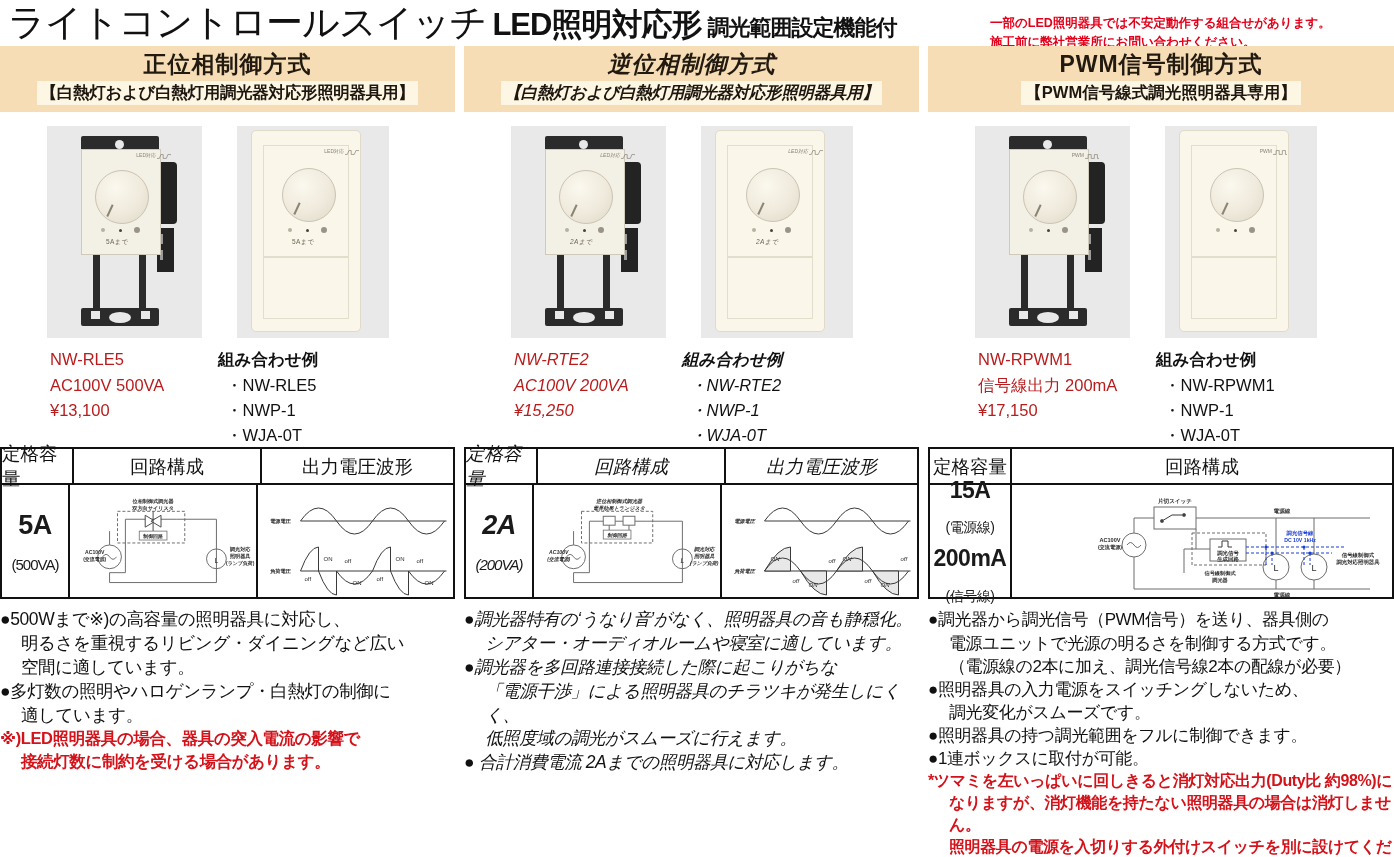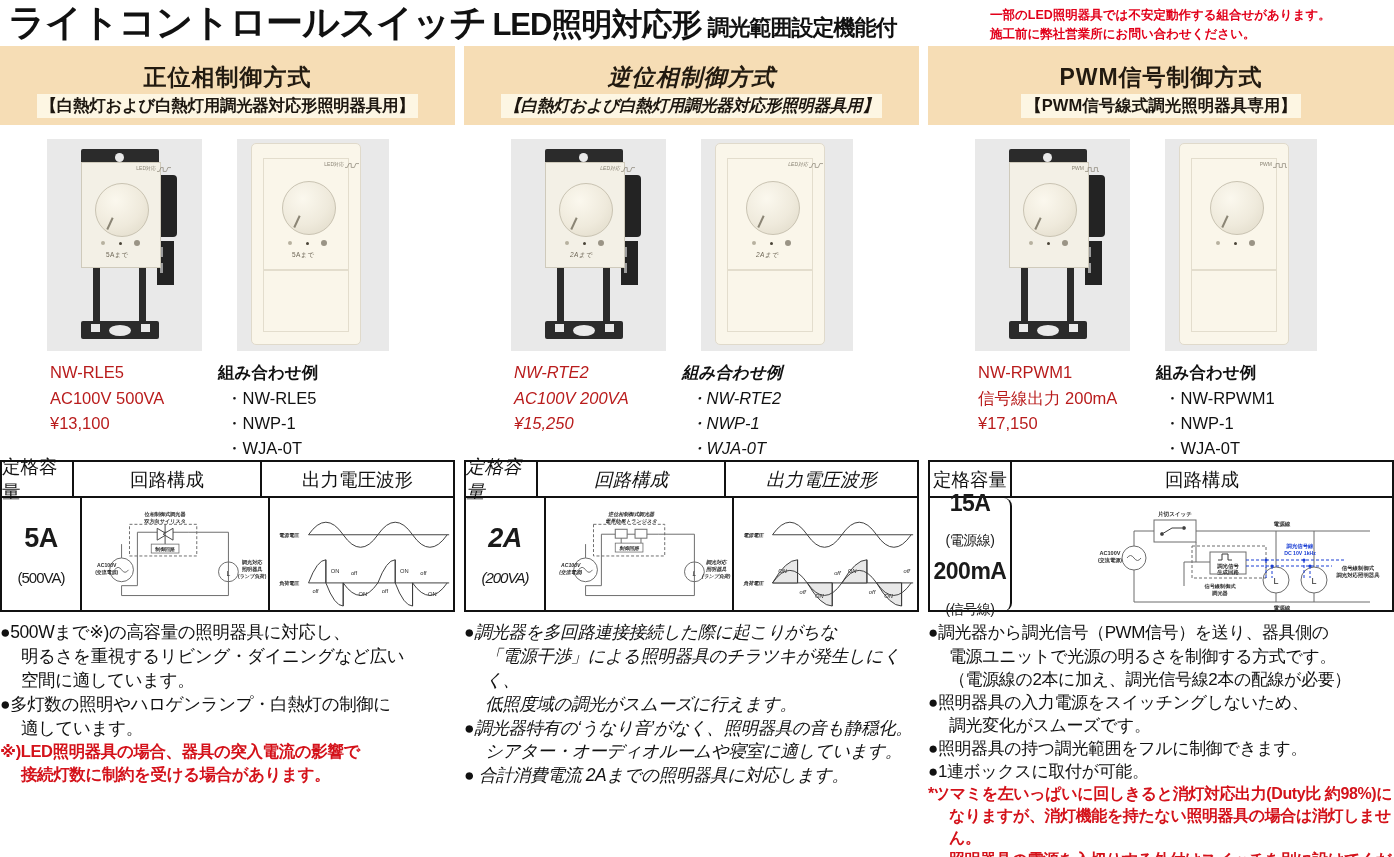--- a/index.html
+++ b/index.html
@@ -15,40 +15,40 @@
 
   
   .header{
     position:absolute;left:0;top:0;width:1394px;height:44px;
   }
   .hdr-title{
     position:absolute;left:8px;top:-2px;
     font-size:37px;font-weight:bold;letter-spacing:-1px;
     color:#111;white-space:nowrap;
   }
-  .hdr-title .t1{font-size:37px;font-weight:bold;}
+  .hdr-title .t1{font-size:37px;font-weight:normal;}
   .hdr-title .t2{font-size:31px;font-weight:bold;margin-left:6px;}
   .hdr-title .t3{font-size:22px;font-weight:bold;margin-left:6px;}
   .hdr-warn{
-    position:absolute;right:4px;top:6px;width:400px;
+    position:absolute;right:4px;top:14px;width:400px;
     color:#e2001a;font-size:12.5px;font-weight:bold;line-height:1.55;
     text-align:left;
   }
 
   
   .cols{position:absolute;left:0;top:46px;width:1394px;height:810px;}
   .col{position:absolute;top:0;width:455px;}
   .col.c1{left:0px;}
   .col.c2{left:464px;font-style:italic;}
   .col.c3{left:928px;width:466px;}
 
   
   .banner{
     background:#f6ddb5;
-    padding:18px 6px 7px 6px;
+    padding:5px 6px 7px 6px;
     text-align:center;
   }
   .banner-title{
     font-size:23px;font-weight:bold;color:#221a10;letter-spacing:1px;
     line-height:1.15;
   }
   .banner-sub{
     display:inline-block;
     margin-top:4px;
     background:#fdf6e3;
@@ -167,24 +167,24 @@
   }
   .th.c-cap{width:72px;border-right:2.5px solid #111;}
   .th.c-cir{width:188px;border-right:2.5px solid #111;}
   .th.c-wav{flex:1;}
   .c3 .th.c-cap{width:82px;}
   .c3 .th.c-cir{width:auto;flex:1;border-right:none;}
 
   .tbl-body{display:flex;height:113px;}
   .td{box-sizing:border-box;position:relative;}
   .td.c-cap{
-    width:80px;border-right:2.5px solid #111;
+    width:68px;border-right:2.5px solid #111;
     display:flex;flex-direction:column;align-items:center;justify-content:center;
   }
-  .c3 .td.c-cap{width:82px;border-radius:8px;}
+  .c3 .td.c-cap{width:82px;}
   .td.c-cir{width:188px;border-right:2.5px solid #111;}
   .c3 .td.c-cir{width:auto;flex:1;border-right:none;}
   .td.c-wav{flex:1;}
   .cap-big{font-size:27px;font-weight:bold;letter-spacing:-0.5px;line-height:1.05;}
   .cap-sub{font-size:15px;letter-spacing:-1px;margin-top:17px;}
   .cap-group{display:flex;flex-direction:column;align-items:center;}
   .cap-group + .cap-group{margin-top:9px;}
   .c3 .cap-big{font-size:23px;}
   .c3 .cap-sub{font-size:14px;letter-spacing:-0.5px;}
 
@@ -523,27 +523,27 @@
               <text x="140" y="98" font-size="6" fill="#2b2b2b">off</text>
               <text x="156" y="102" font-size="6" fill="#2b2b2b">ON</text>
               <text x="176" y="76" font-size="6" fill="#2b2b2b">off</text>
             </svg>
           </div>
         </div>
       </div>
 
       <div class="bullets">
         <div class="bl">
+          <span class="bl-first">●<span>調光器特有の‘うなり音’がなく、照明器具の音も静穏化。</span></span>
+          <span class="bl-line">シアター・オーディオルームや寝室に適しています。</span>
+        </div>
+        <div class="bl">
           <span class="bl-first">●<span>調光器を多回路連接接続した際に起こりがちな</span></span>
           <span class="bl-line">「電源干渉」による照明器具のチラツキが発生しにくく、</span>
           <span class="bl-line">低照度域の調光がスムーズに行えます。</span>
-        </div>
-        <div class="bl">
-          <span class="bl-first">●<span>調光器特有の‘うなり音’がなく、照明器具の音も静穏化。</span></span>
-          <span class="bl-line">シアター・オーディオルームや寝室に適しています。</span>
         </div>
         <div class="bl">
           <span class="bl-first">●<span> 合計消費電流 2Aまでの照明器具に対応します。</span></span>
         </div>
       </div>
     </div>
 
     <div class="col c3">
 
       <div class="banner">

